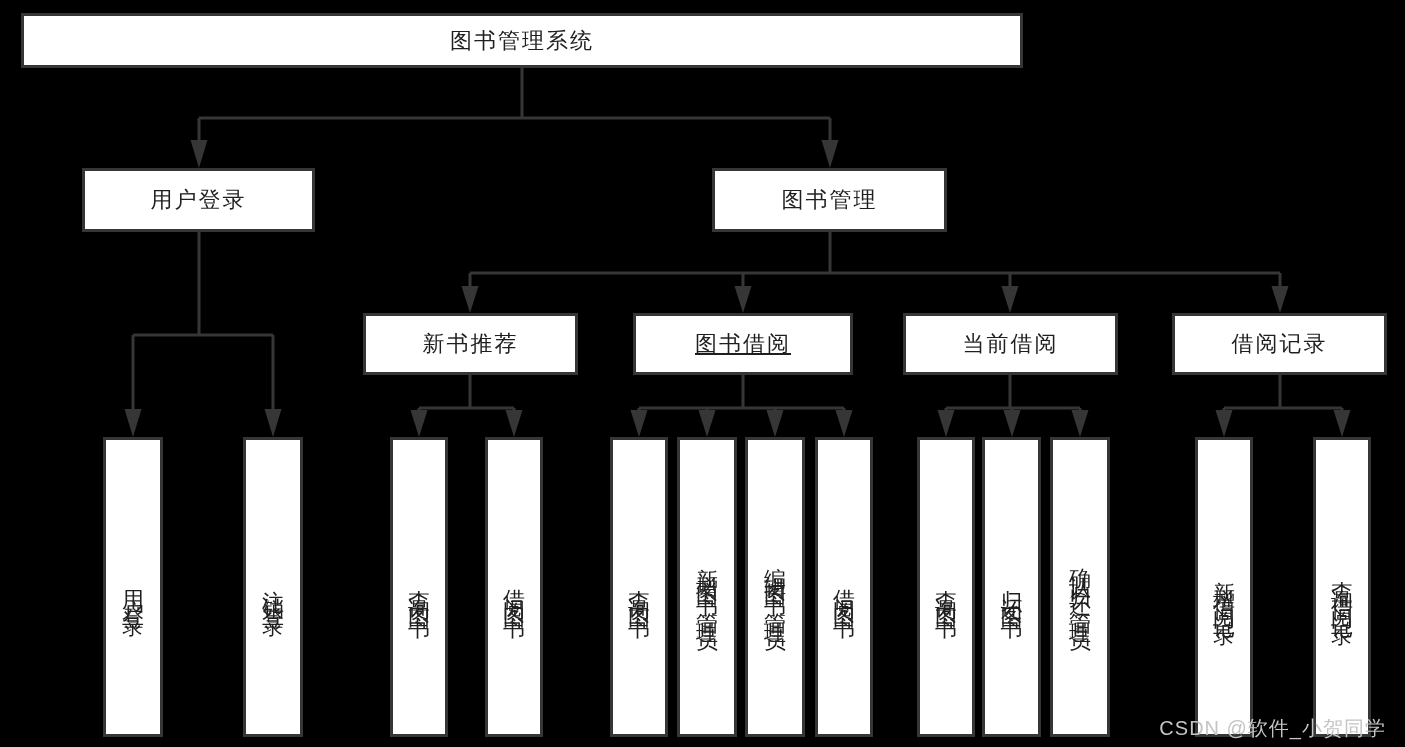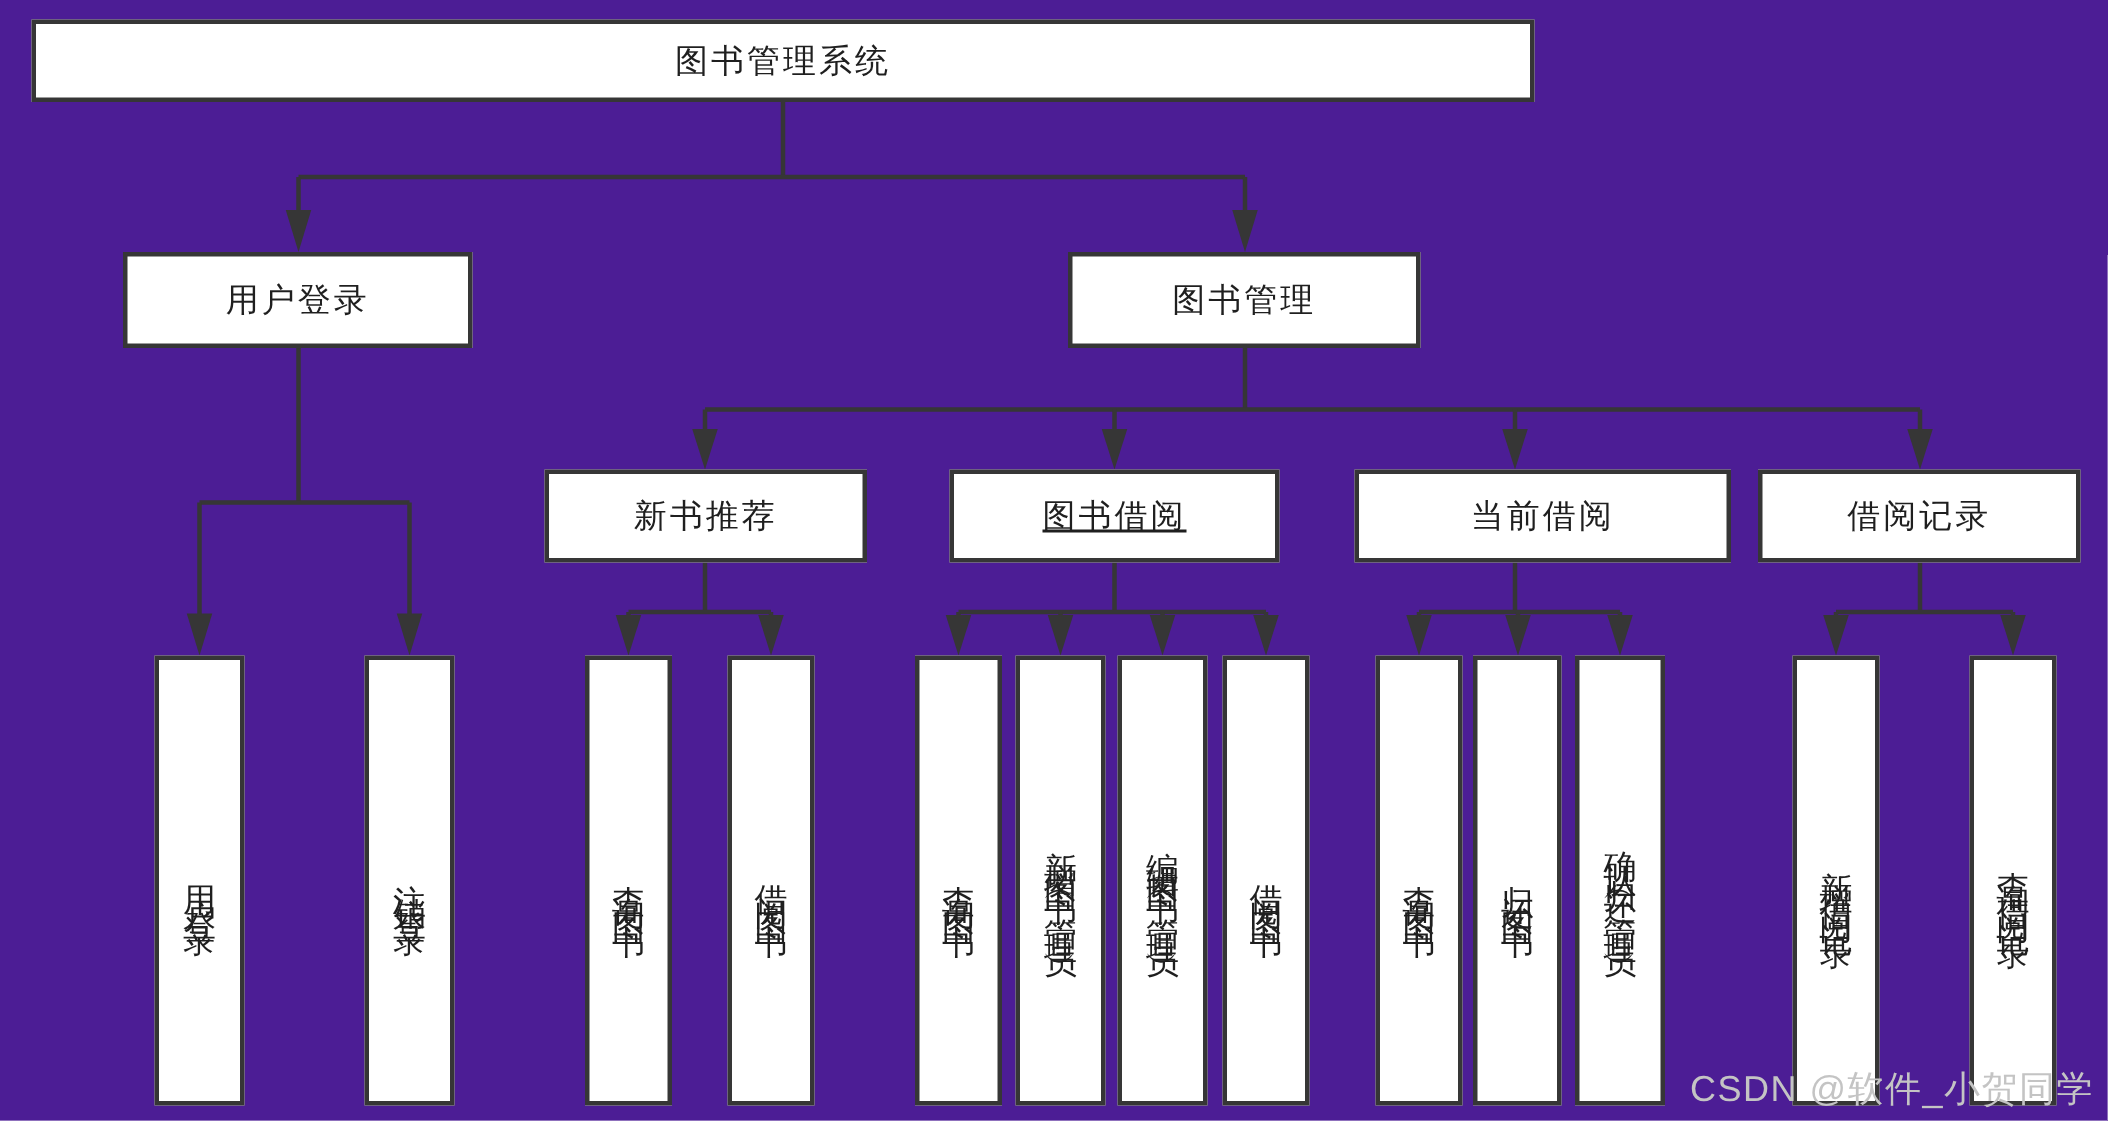--- a/index.html
+++ b/index.html
@@ -4,21 +4,21 @@
 <style>
   * { margin: 0; padding: 0; box-sizing: border-box; }
   html, body { background: #ffffff; }
   body {
     width: 1405px; height: 747px;
     font-family: "Liberation Sans", sans-serif;
     position: relative; overflow: hidden;
   }
   .stage {
     position: absolute; left: 0; top: 0;
-    width: 1405px; height: 747px; background: #4c1d95;
+    width: 1405px; height: 747px; background: #000000;
   }
   .connectors { position: absolute; left: 0; top: 0; width: 1405px; height: 747px; }
   .node {
     position: absolute;
     border: 3px solid var(--line, #363636);
     background: #ffffff;
     color: #1f1f1f;
     display: flex; align-items: center; justify-content: center;
     text-align: center;
   }
@@ -26,22 +26,22 @@
   .v-node {
     writing-mode: vertical-lr;
     text-orientation: mixed;
     font-size: 22px;
     letter-spacing: 9px;
     line-height: 1;
     padding-top: 6px;
   }
   .watermark {
     position: absolute;
-    right: 9px; bottom: 5px;
-    font-size: 24px;
+    right: 19px; bottom: 5px;
+    font-size: 20px;
     color: var(--wm, #c4c4c4);
     letter-spacing: 1px;
     z-index: 10;
     white-space: nowrap;
   }
 </style>
 </head>
 <body>
 
 <div class="stage">
@@ -119,21 +119,21 @@
     </g>
   </svg>
 
   <div class="node h-node" style="left:21px; top:13px; width:1002px; height:55px;">图书管理系统</div>
 
   <div class="node h-node" style="left:82px; top:168px; width:233px; height:64px;">用户登录</div>
   <div class="node h-node" style="left:363px; top:313px; width:215px; height:62px;">新书推荐</div>
 
   <div class="node h-node" style="left:712px; top:168px; width:235px; height:64px;">图书管理</div>
   <div class="node h-node" style="left:633px; top:313px; width:220px; height:62px;text-decoration:underline;">图书借阅</div>
-  <div class="node h-node" style="left:903px; top:313px; width:251px; height:62px;">当前借阅</div>
+  <div class="node h-node" style="left:903px; top:313px; width:215px; height:62px;">当前借阅</div>
   <div class="node h-node" style="left:1172px; top:313px; width:215px; height:62px;">借阅记录</div>
 
   <div class="node v-node" style="left:103px; top:437px; width:60px; height:300px;">用户登录</div>
   <div class="node v-node" style="left:243px; top:437px; width:60px; height:300px;">注销登录</div>
 
   <div class="node v-node" style="left:390px; top:437px; width:58px; height:300px;">查询图书</div>
   <div class="node v-node" style="left:485px; top:437px; width:58px; height:300px;">借阅图书</div>
 
   <div class="node v-node" style="left:610px; top:437px; width:58px; height:300px;">查询图书</div>
   <div class="node v-node" style="left:677px; top:437px; width:60px; height:300px;">新增图书（管理员）</div>

